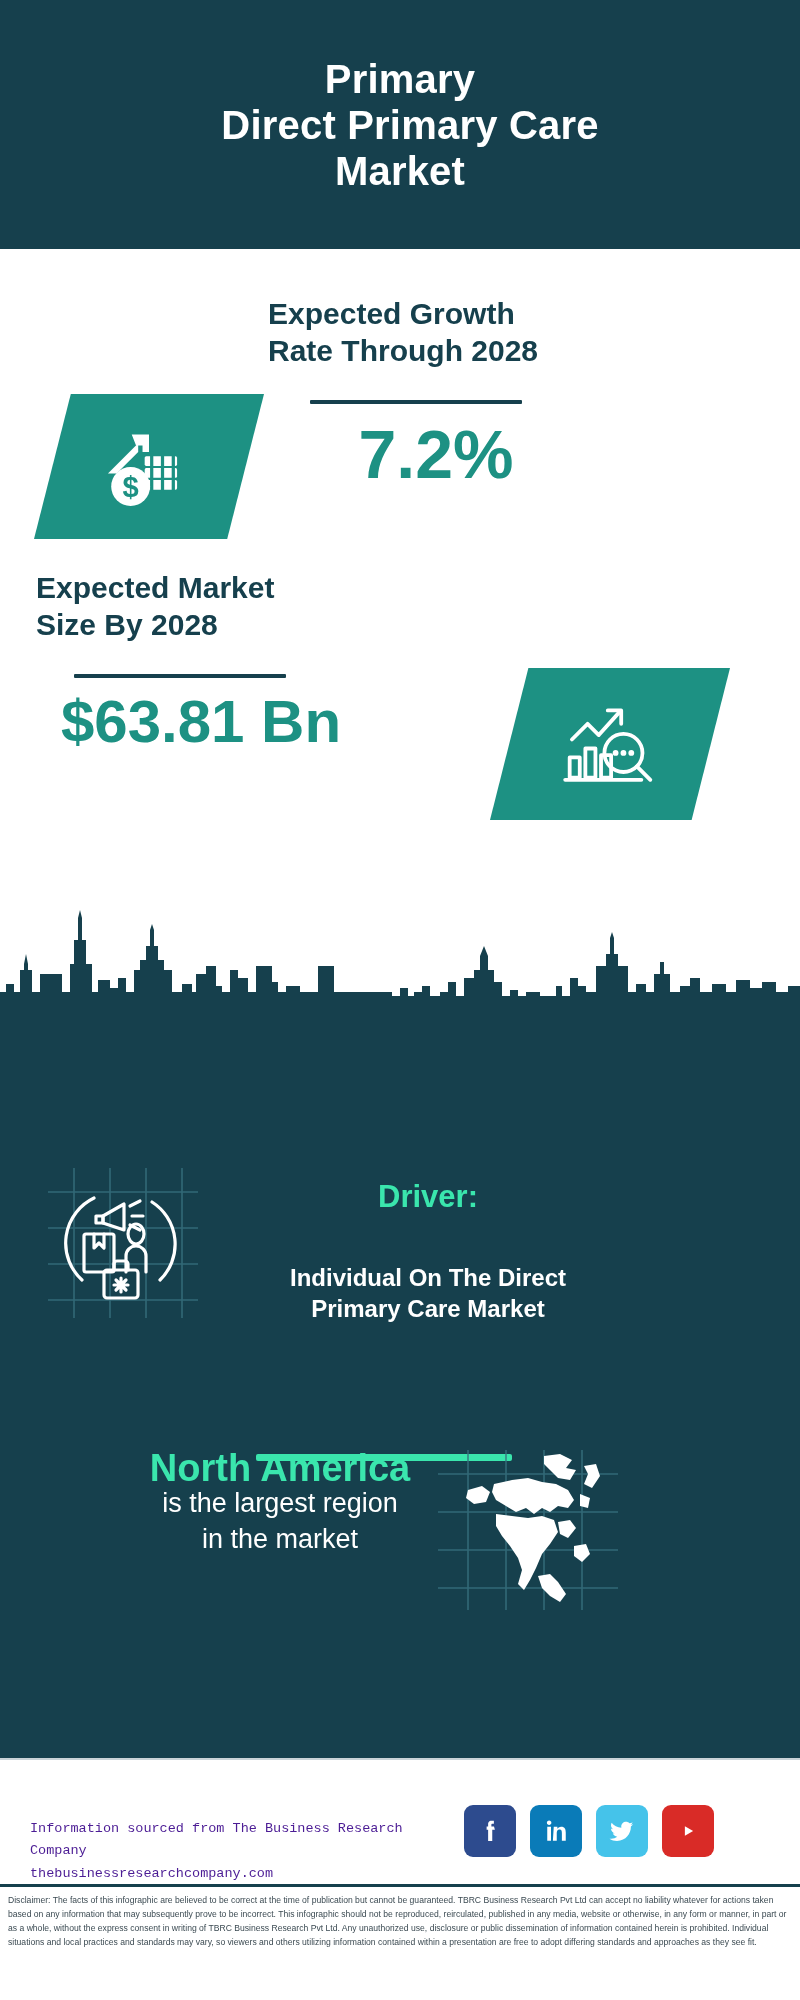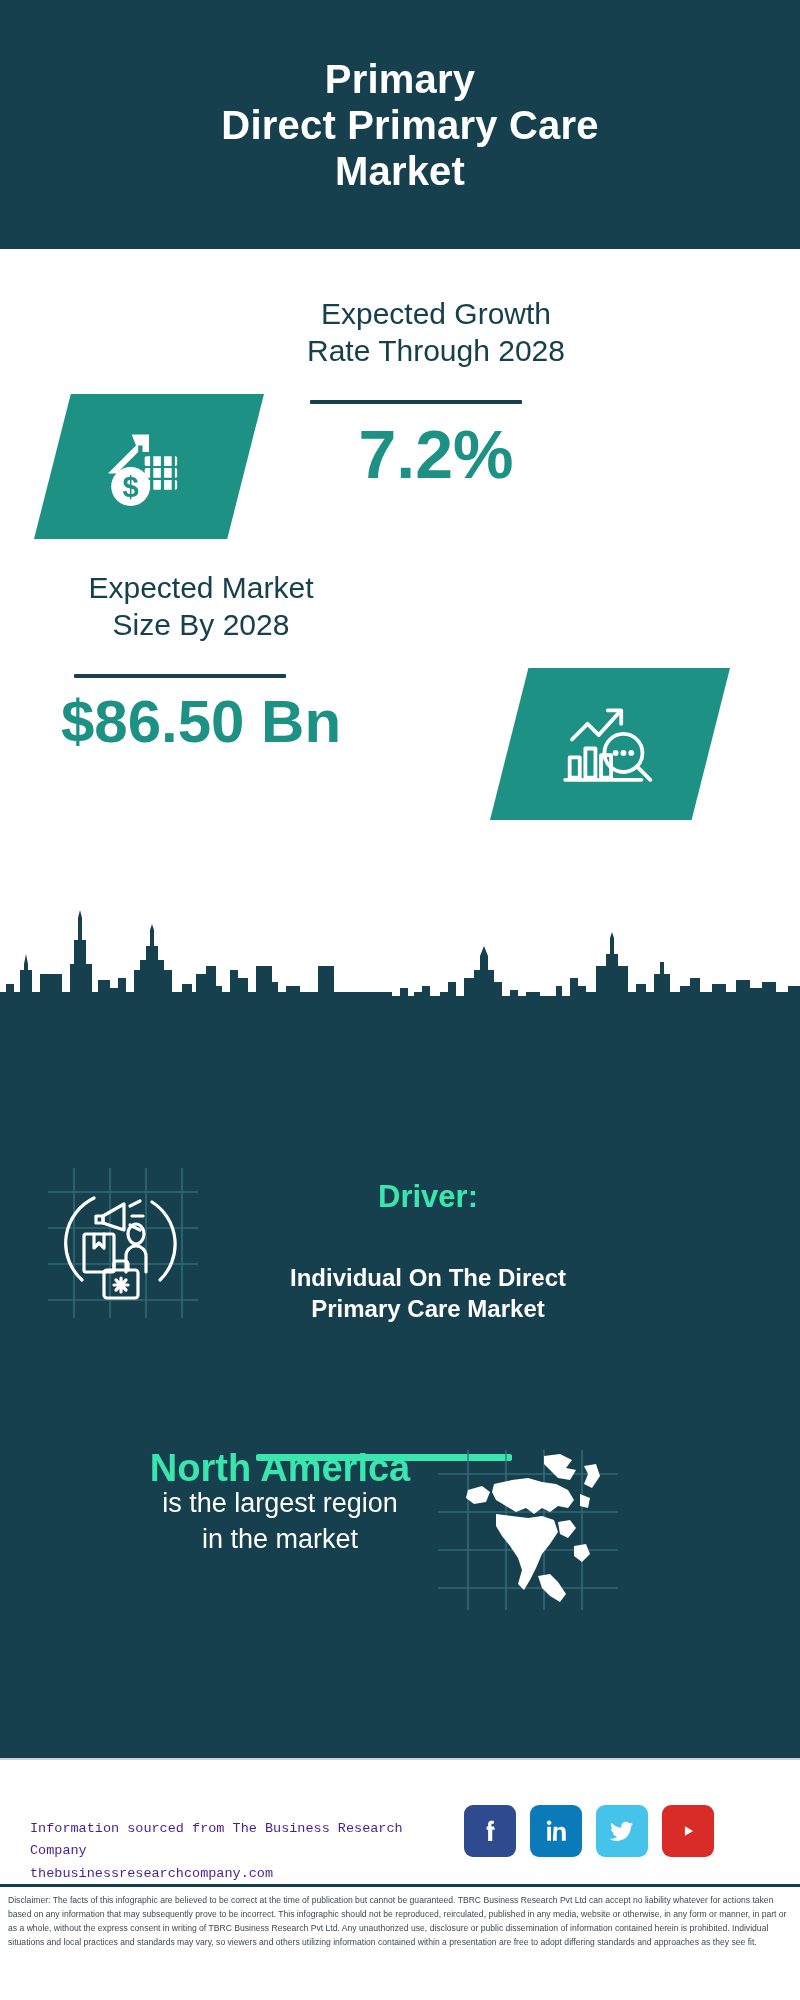--- a/index.html
+++ b/index.html
@@ -41,22 +41,22 @@
   }
 
   #growth-icon-shape { left:34px; top:394px; width:230px; height:145px; }
   #size-icon-shape   { left:490px; top:668px; width:240px; height:152px; }
 
   .icon-svg { width:108px; height:108px; }
   #size-icon-shape .icon-svg { width:112px; height:112px; }
 
   
   .stat-label {
-    position:absolute; font-size:30px; font-weight:normal; line-height:1.22;
-    color:#16404d; text-align:center;
+    position:absolute; font-size:30px; font-weight:bold; line-height:1.22;
+    color:#16404d; 
   }
   .stat-rule {
     position:absolute; height:4px; background:#16404d; border-radius:1px;
   }
   .stat-value {
     position:absolute; color:#1d9183; font-weight:bold; text-align:center;
     font-size:68px; line-height:1;
   }
 
   #growth-label { left:268px; top:296px; width:336px; }
@@ -157,21 +157,21 @@
   <span>Rate Through 2028</span>
 </div>
 <div class="stat-rule" id="growth-rule"></div>
 <div class="stat-value" id="growth-value">7.2%</div>
 
 <div class="stat-label" id="size-label">
   <span>Expected Market</span><br>
   <span>Size By 2028</span>
 </div>
 <div class="stat-rule" id="size-rule"></div>
-<div class="stat-value" id="size-value">$86.50 Bn</div>
+<div class="stat-value" id="size-value">$63.81 Bn</div>
 
 <div class="para para-left" id="size-icon-shape">
   <svg class="icon-svg" viewBox="0 0 100 100">
     <g fill="none" stroke="#ffffff" stroke-width="3.4" stroke-linecap="round" stroke-linejoin="round">
       <path d="M16 46 L30 32 L40 42 L58 22"></path>
       <path d="M48 20 L60 20 L60 32"></path>
       <rect x="14" y="62" width="9" height="18"></rect>
       <rect x="28" y="54" width="9" height="26"></rect>
       <rect x="42" y="60" width="9" height="20"></rect>
       <path d="M10 82 L78 82"></path>

